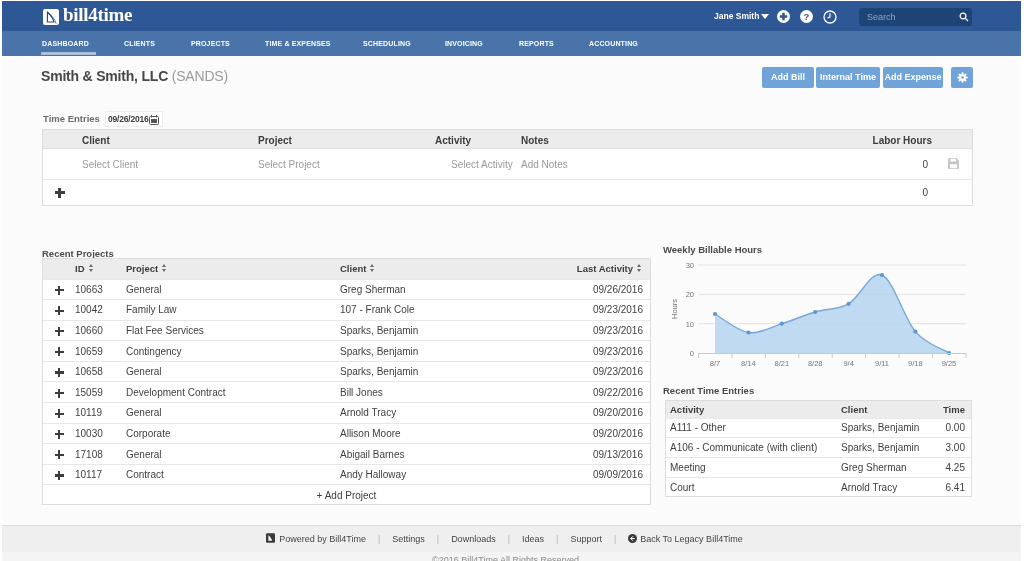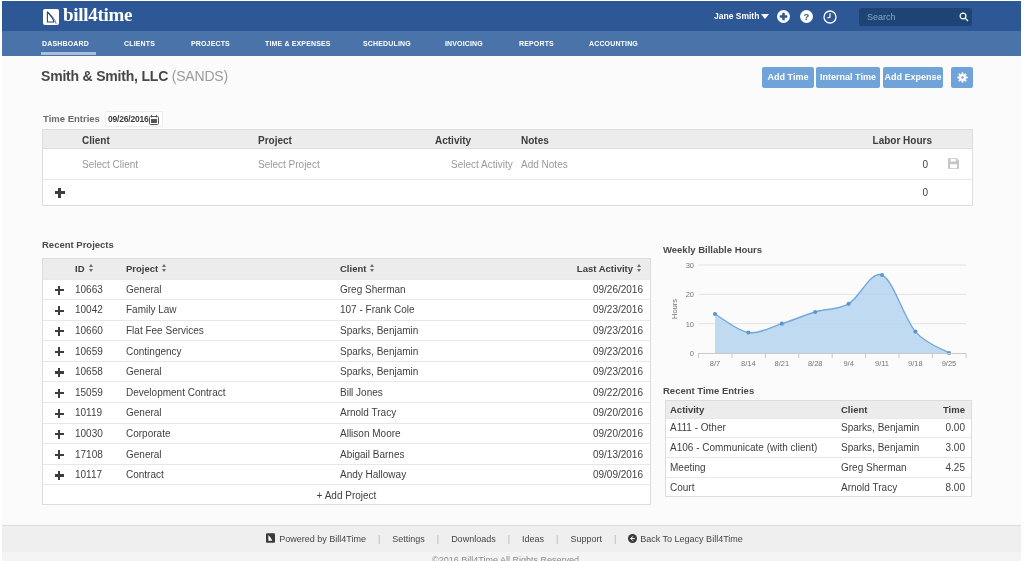--- a/index.html
+++ b/index.html
@@ -93,21 +93,21 @@
     <div class="nav" style="left:189px;">PROJECTS</div>
     <div class="nav" style="left:263px;">TIME &amp; EXPENSES</div>
     <div class="nav" style="left:361px;">SCHEDULING</div>
     <div class="nav" style="left:443px;">INVOICING</div>
     <div class="nav" style="left:517px;">REPORTS</div>
     <div class="nav" style="left:587px;">ACCOUNTING</div>
   </div>
 
   <div class="main"></div>
   <div class="h1"><b>Smith &amp; Smith, LLC</b> <span>(SANDS)</span></div>
-  <div class="btn" style="left:760px;width:52px;">Add Time</div>
+  <div class="btn" style="left:760px;width:52px;">Add Bill</div>
   <div class="btn" style="left:814px;width:64px;">Internal Time</div>
   <div class="btn" style="left:881px;width:60px;">Add Expense</div>
   <div class="btn" style="left:949px;width:22px;">
     <svg width="11" height="11" viewBox="0 0 11 11" style="margin-top:5px;">
       <g fill="#fff">
         <circle cx="5.5" cy="5.5" r="3.3"></circle>
         <rect x="4.55" y="0.2" width="1.9" height="10.6" rx="0.95"></rect>
         <rect x="4.55" y="0.2" width="1.9" height="10.6" rx="0.95" transform="rotate(45 5.5 5.5)"></rect>
         <rect x="4.55" y="0.2" width="1.9" height="10.6" rx="0.95" transform="rotate(90 5.5 5.5)"></rect>
         <rect x="4.55" y="0.2" width="1.9" height="10.6" rx="0.95" transform="rotate(135 5.5 5.5)"></rect>
@@ -144,21 +144,21 @@
         <path fill="#c6c6c6" fill-rule="evenodd" d="M0,1 A1,1 0 0 1 1,0 L8.5,0 L11,2.5 L11,10 A1,1 0 0 1 10,11 L1,11 A1,1 0 0 1 0,10 Z M2.5,0.8 L2.5,3.6 L7.8,3.6 L7.8,0.8 Z M2,6.2 L2,10.2 L9,10.2 L9,6.2 Z"></path>
         <path fill="#fff" d="M2.8,7 L8.2,7 L8.2,7.8 L2.8,7.8 Z M2.8,8.6 L8.2,8.6 L8.2,9.4 L2.8,9.4 Z"></path>
       </svg>
     </div>
     <div style="position:absolute;left:0;top:51px;width:100%;height:25px;">
       <span class="pl" style="position:absolute;left:12px;top:7px;width:10px;height:10px;"></span>
       <span style="position:absolute;right:44px;top:6px;font-size:10px;color:#3f3f3f;">0</span>
     </div>
   </div>
 
-  <div class="lbl" style="left:40px;top:238px;color:#4a4a4a;">Recent Projects</div>
+  <div class="lbl" style="left:40px;top:247px;color:#4a4a4a;">Recent Projects</div>
   <div class="card" style="left:40px;top:257px;width:609px;height:247px;" id="rptable">
     <table>
       <colgroup>
           <col style="width:32px;">
           <col style="width:51px;">
           <col style="width:214px;">
           <col style="width:160px;">
           <col>
         </colgroup>
       <tbody>
@@ -321,21 +321,21 @@
             <td class="dt" style="padding-right:6px;">3.00</td>
           </tr>
       <tr>
             <td style="padding-left:4px;">Meeting</td>
             <td>Greg Sherman</td>
             <td class="dt" style="padding-right:6px;">4.25</td>
           </tr>
       <tr>
             <td style="padding-left:4px;">Court</td>
             <td>Arnold Tracy</td>
-            <td class="dt" style="padding-right:6px;">8.00</td>
+            <td class="dt" style="padding-right:6px;">6.41</td>
           </tr>
     </tbody>
       </table>
   </div>
 
   <div class="footer">
     <div class="fwrap"><svg width="9" height="10" viewBox="0 0 16 17" style="vertical-align:-1px;margin-right:4px;">
           <rect x="0" y="0" width="16" height="17" rx="2" fill="#3a3a3a"></rect>
           <path d="M4.2,13.5 L4.2,3 C7.6,6.4 10.2,10 11,13.5 Z" fill="#fff"></path>
         </svg>Powered by Bill4Time<span class="sep">|</span>Settings<span class="sep">|</span>Downloads<span class="sep">|</span>Ideas<span class="sep">|</span>Support<span class="sep">|</span><svg width="9" height="9" viewBox="0 0 10 10" style="vertical-align:-1px;margin-right:3px;">

